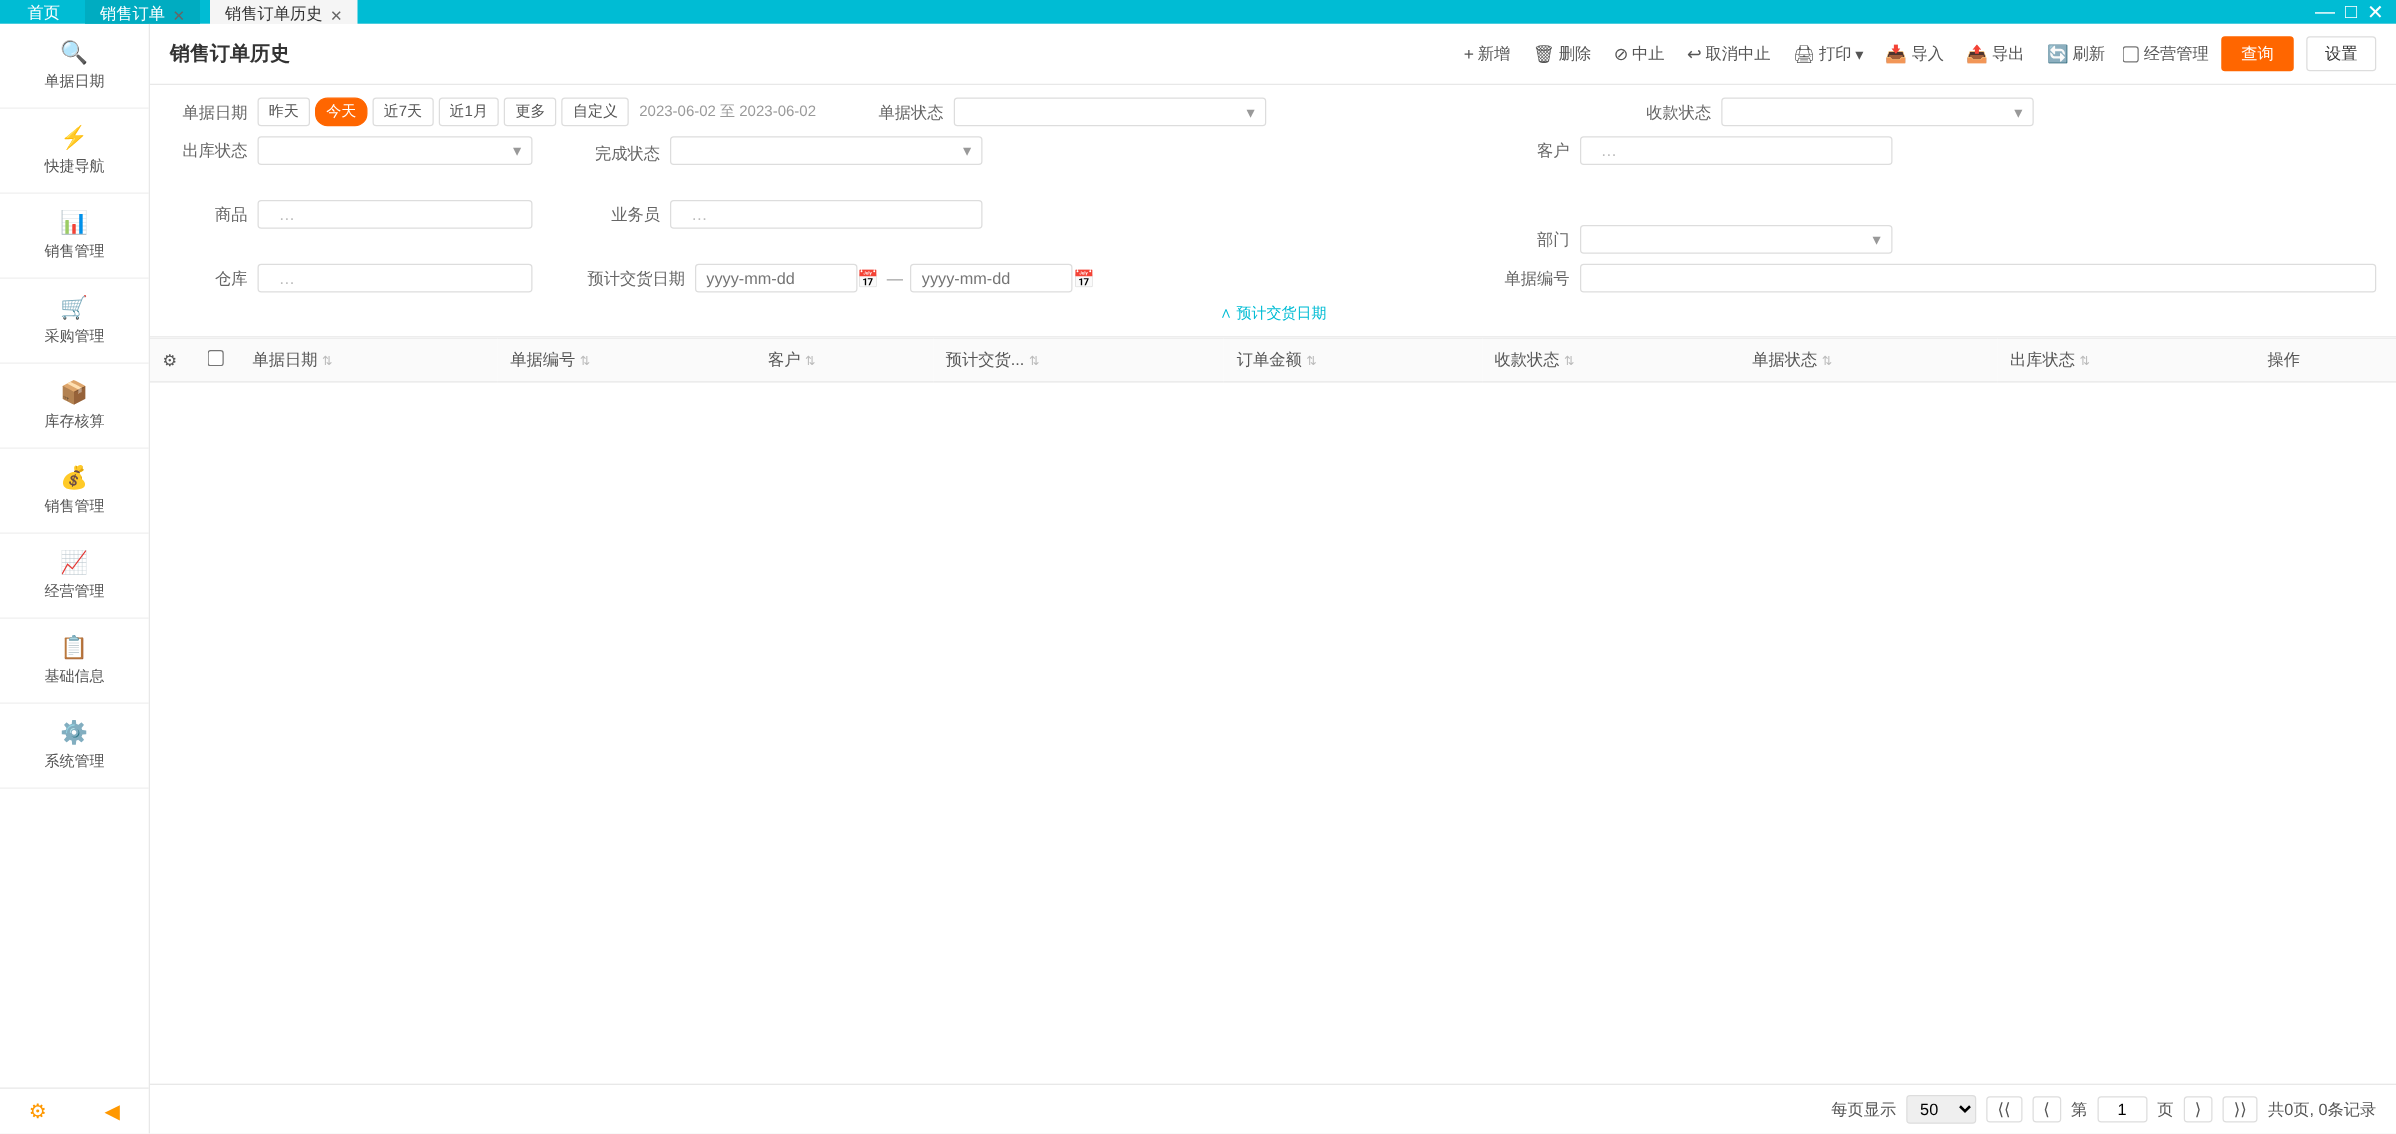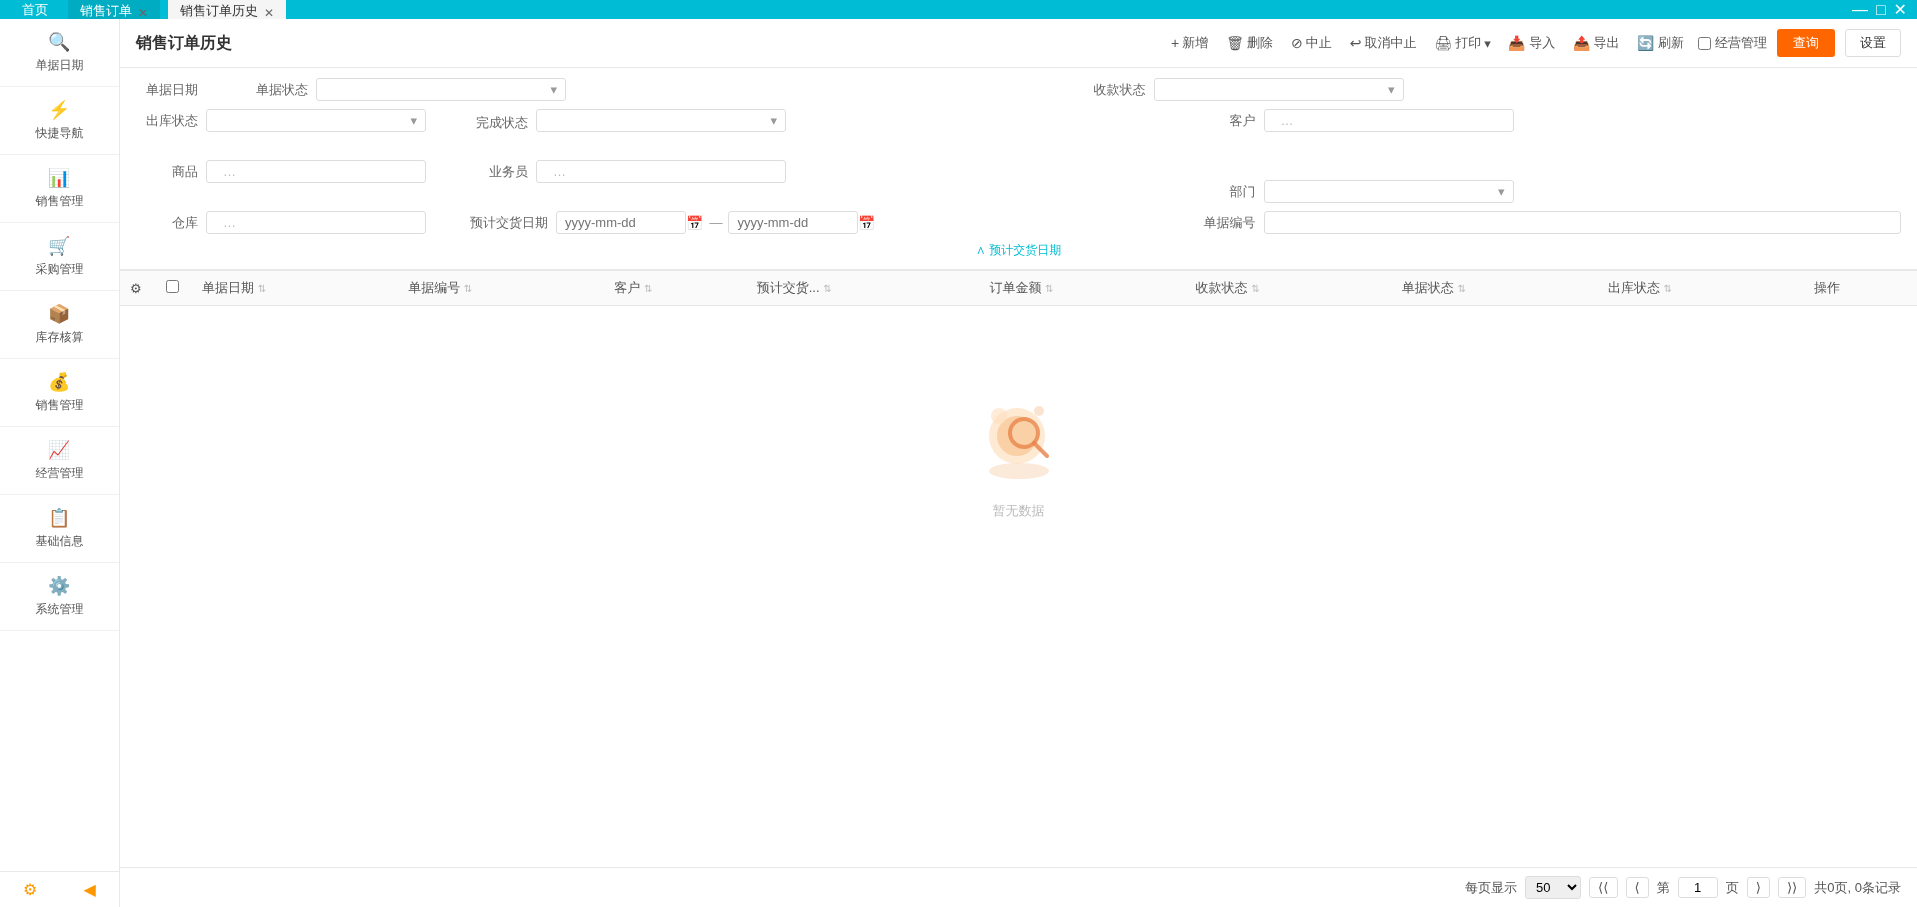--- a/index.html
+++ b/index.html
@@ -187,20 +187,29 @@
         </label>
         <button class="btn-query">查询</button>
         <button class="btn-settings">设置</button>
       </div>
     </div>
 
     <div class="filter-area">
 
       <div class="filter-row">
         <span class="filter-label">单据日期</span>
+        <div class="filter-date-group">
+          <button class="date-btn">昨天</button>
+          <button class="date-btn active">今天</button>
+          <button class="date-btn">近7天</button>
+          <button class="date-btn">近1月</button>
+          <button class="date-btn">更多</button>
+          <button class="date-btn">自定义</button>
+          <span class="date-range">2023-06-02 至 2023-06-02</span>
+        </div>
         <div style="flex:1; display:flex; align-items:center; margin-left: 40px;">
           <span class="filter-label">单据状态</span>
           <div class="filter-select filter-select-wide">
             <span></span>
             <span class="filter-select-arrow">▾</span>
           </div>
         </div>
         <div style="flex:1; display:flex; align-items:center; margin-left: 20px;">
           <span class="filter-label">收款状态</span>
           <div class="filter-select filter-select-wide">
@@ -319,32 +328,20 @@
             </th>
             <th>
               <span>操作</span>
             </th>
           </tr>
         </thead>
         <tbody>
         </tbody>
       </table>
 
-      <div class="empty-state">
-        <svg class="empty-icon" viewBox="0 0 100 100" xmlns="http://www.w3.org/2000/svg">
-          <ellipse cx="50" cy="85" rx="30" ry="8" fill="#f5c9a0" opacity="0.4"></ellipse>
-          <circle cx="48" cy="50" r="28" fill="#fde0c0" opacity="0.7"></circle>
-          <circle cx="48" cy="50" r="20" fill="#f5b87a" opacity="0.5"></circle>
-          <circle cx="55" cy="47" r="14" fill="none" stroke="#e8844a" stroke-width="4" opacity="0.8"></circle>
-          <line x1="65" y1="57" x2="78" y2="70" stroke="#e8844a" stroke-width="4" stroke-linecap="round" opacity="0.8"></line>
-          <circle cx="30" cy="30" r="8" fill="#fde0c0" opacity="0.6"></circle>
-          <circle cx="70" cy="25" r="5" fill="#f5c9a0" opacity="0.5"></circle>
-        </svg>
-        <span class="empty-text">暂无数据</span>
-      </div>
     </div>
 
     <div class="pagination">
       <span>每页显示</span>
       <select class="page-size-select">
         <option>10</option>
         <option>20</option>
         <option selected="">50</option>
         <option>100</option>
       </select>

